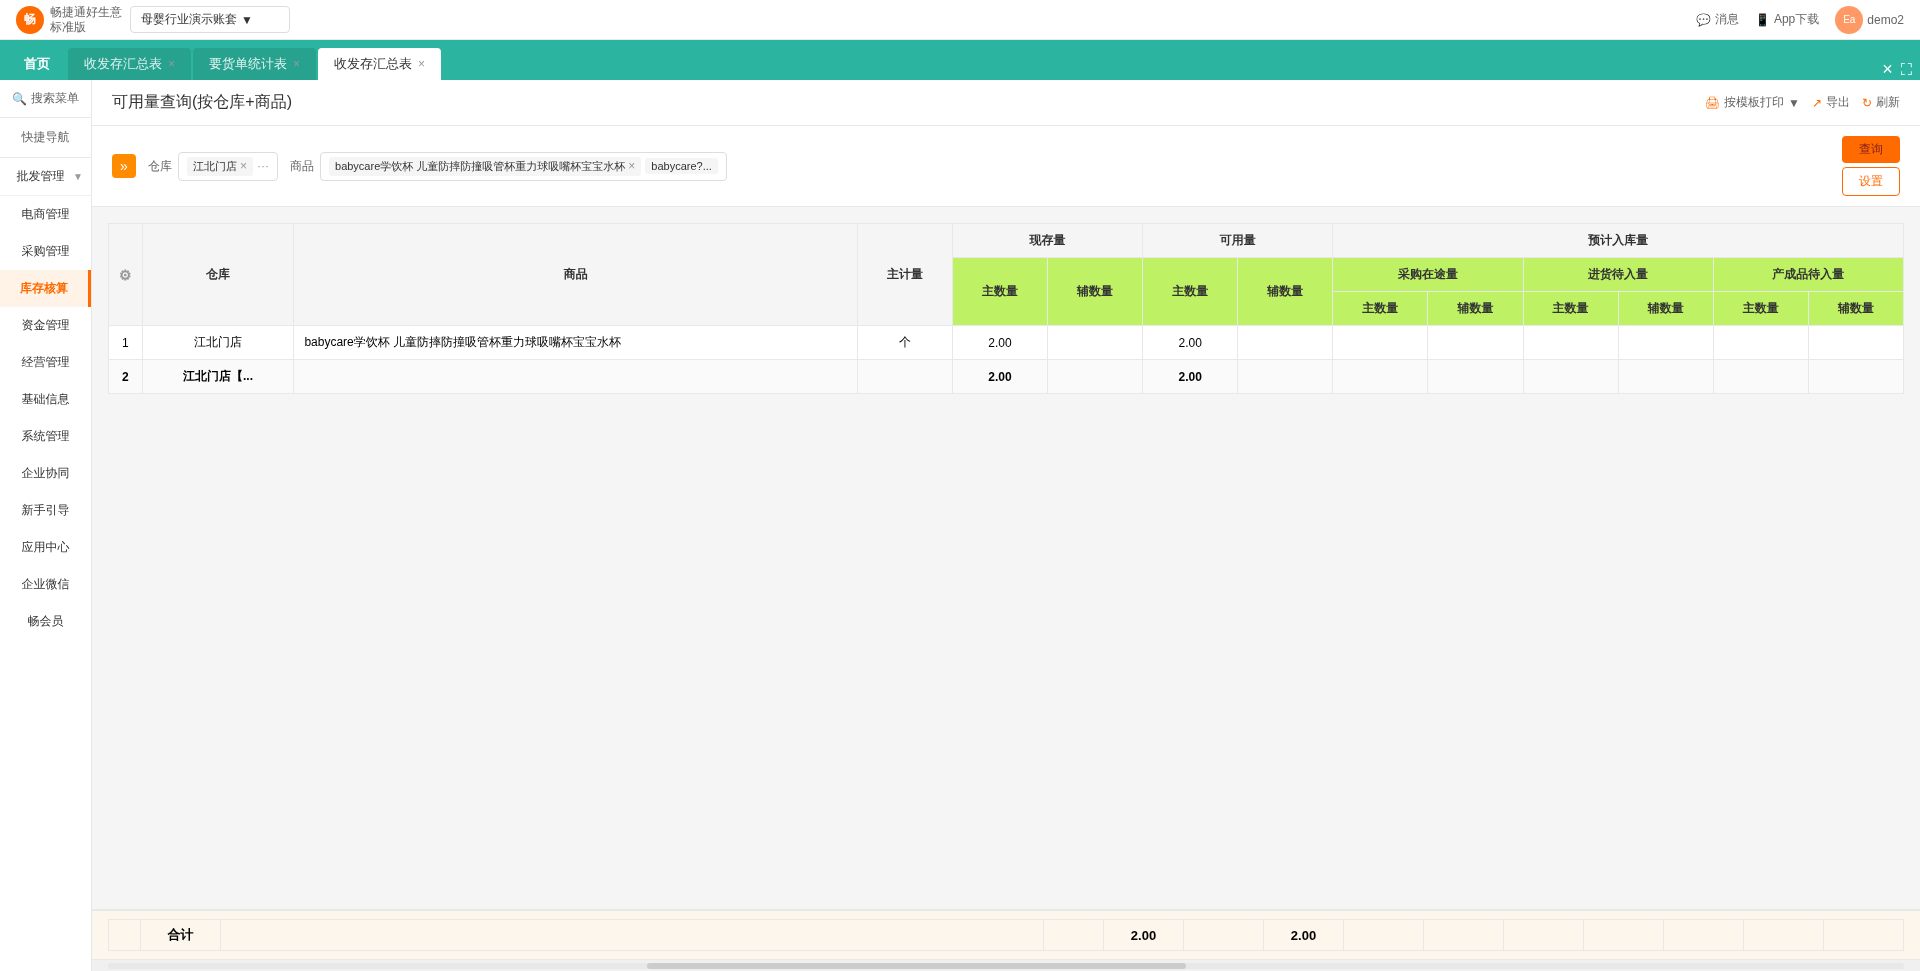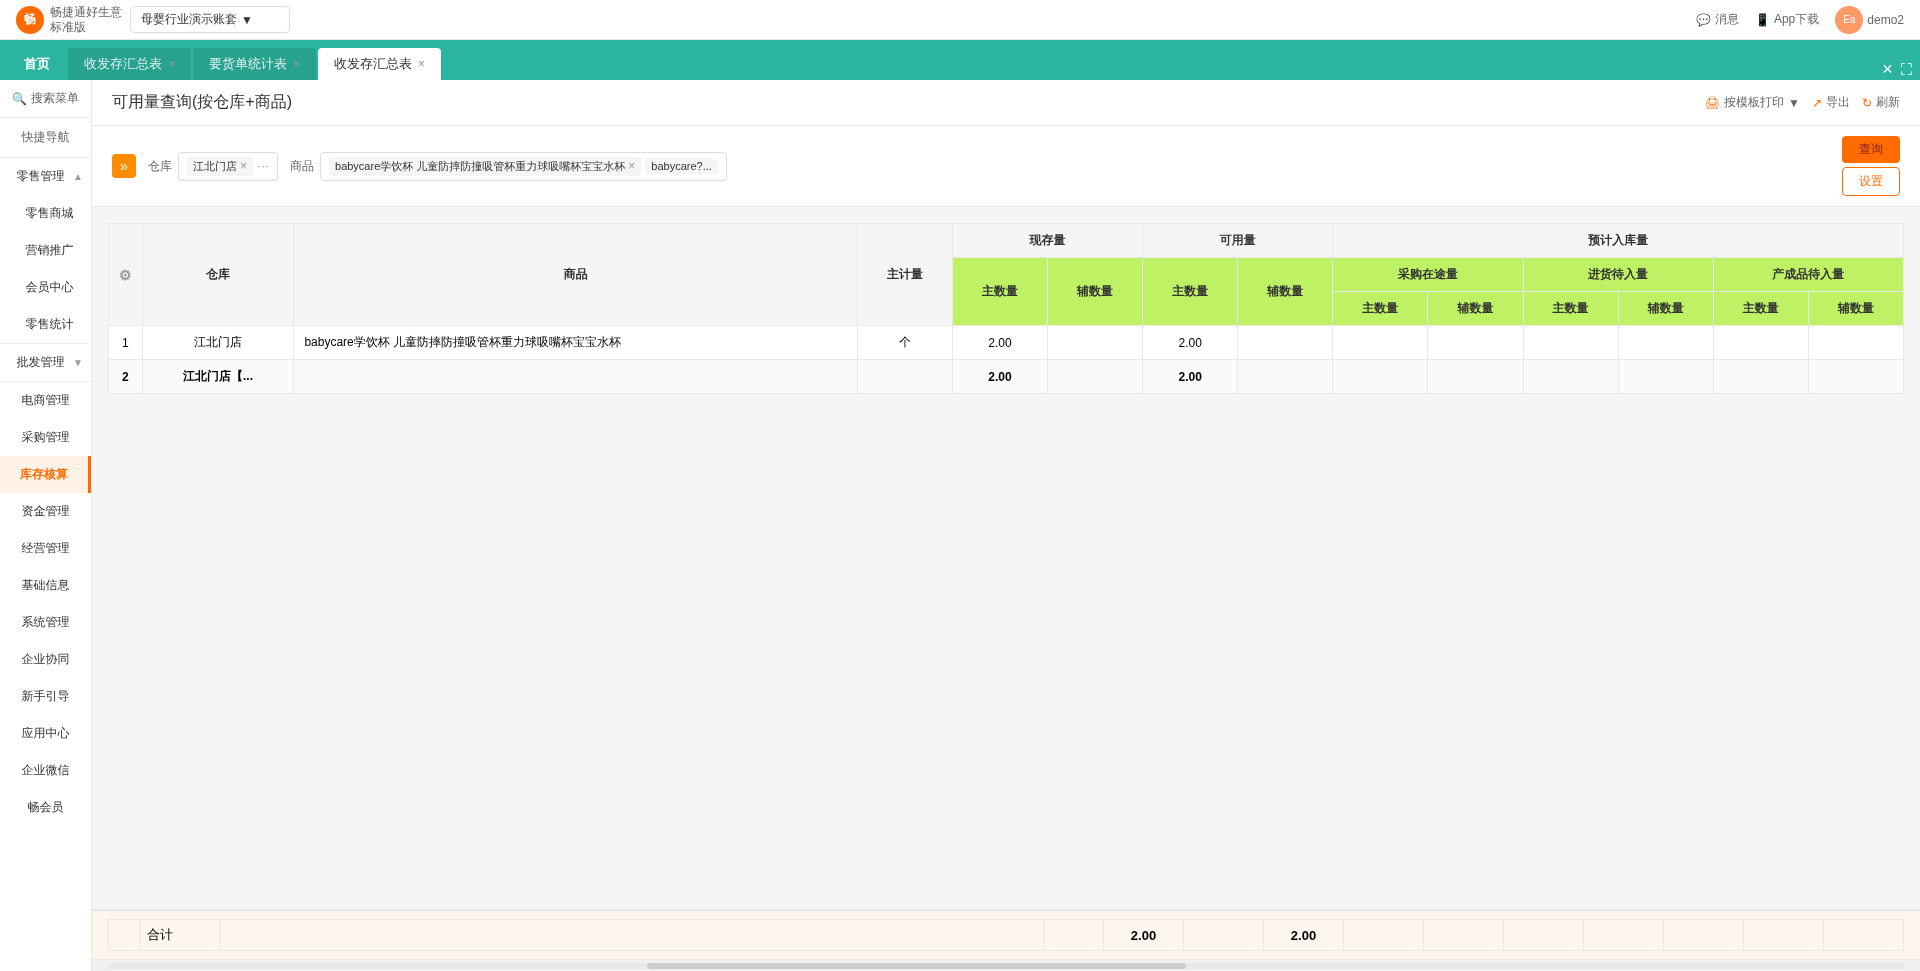--- a/index.html
+++ b/index.html
@@ -137,38 +137,20 @@
 
   <div class="sidebar">
     <div class="sidebar-search">
       <span>🔍</span>
       <span>搜索菜单</span>
     </div>
     <div class="sidebar-nav">
       <span>快捷导航</span>
     </div>
 
-    <div class="sidebar-section">
-      <div class="sidebar-item">
-        <span class="sidebar-item-label">零售管理</span>
-        <span class="sidebar-toggle">▲</span>
-      </div>
-      <div class="sidebar-item" style="padding-left:16px;">
-        <span class="sidebar-item-label">零售商城</span>
-      </div>
-      <div class="sidebar-item" style="padding-left:16px;">
-        <span class="sidebar-item-label">营销推广</span>
-      </div>
-      <div class="sidebar-item" style="padding-left:16px;">
-        <span class="sidebar-item-label">会员中心</span>
-      </div>
-      <div class="sidebar-item" style="padding-left:16px;">
-        <span class="sidebar-item-label">零售统计</span>
-      </div>
-    </div>
 
     <div class="sidebar-section">
       <div class="sidebar-item">
         <span class="sidebar-item-label">批发管理</span>
         <span class="sidebar-toggle">▼</span>
       </div>
     </div>
 
     <div class="sidebar-item">
       <span class="sidebar-item-label">电商管理</span>
@@ -328,21 +310,21 @@
           </tr>
         </tbody>
       </table>
     </div>
 
     <div class="table-footer">
       <table style="width:100%; border-collapse:collapse;">
         <tbody>
             <tr>
           <td style="width:32px; border:1px solid #e8e8e8; padding:6px;"></td>
-          <td style="width:80px; border:1px solid #e8e8e8; padding:6px; font-weight:normal; text-align:left;">合计</td>
+          <td style="width:80px; border:1px solid #e8e8e8; padding:6px; font-weight:bold; text-align:center;">合计</td>
           <td style="border:1px solid #e8e8e8; padding:6px;"></td>
           <td style="width:60px; border:1px solid #e8e8e8; padding:6px;"></td>
           <td style="width:80px; border:1px solid #e8e8e8; padding:6px; text-align:center; font-weight:bold;">2.00</td>
           <td style="width:80px; border:1px solid #e8e8e8; padding:6px;"></td>
           <td style="width:80px; border:1px solid #e8e8e8; padding:6px; text-align:center; font-weight:bold;">2.00</td>
           <td style="width:80px; border:1px solid #e8e8e8; padding:6px;"></td>
           <td style="width:80px; border:1px solid #e8e8e8; padding:6px;"></td>
           <td style="width:80px; border:1px solid #e8e8e8; padding:6px;"></td>
           <td style="width:80px; border:1px solid #e8e8e8; padding:6px;"></td>
           <td style="width:80px; border:1px solid #e8e8e8; padding:6px;"></td>

